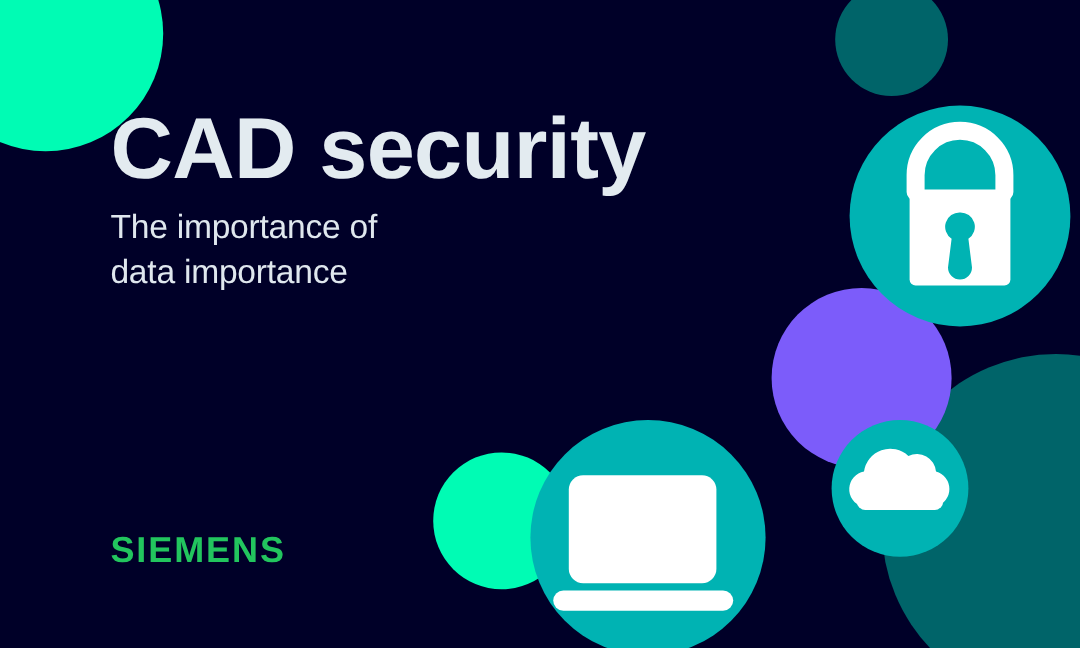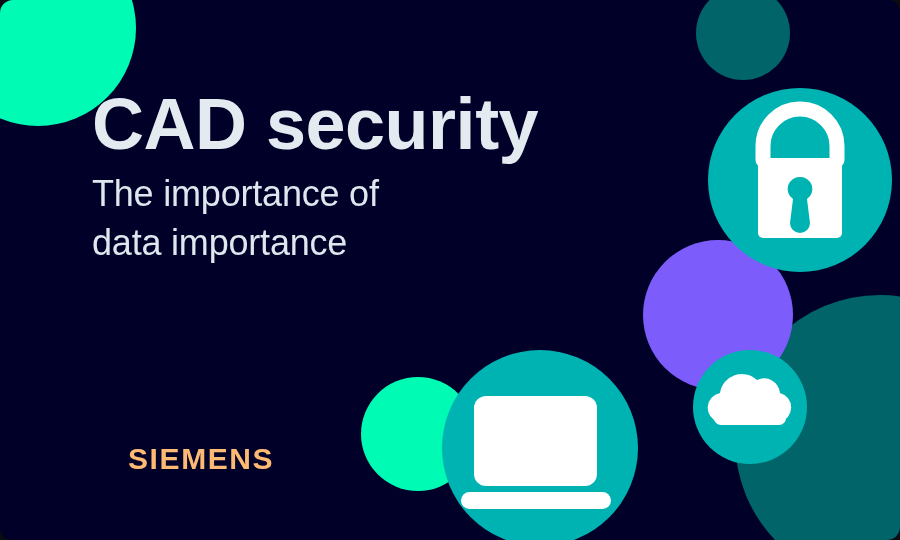--- a/index.html
+++ b/index.html
@@ -7,21 +7,20 @@
     padding: 0;
     background: #0b0b14;
   }
   .canvas {
     position: relative;
     width: 900px;
     height: 540px;
     overflow: hidden;
     background: #000028;
     font-family: "Liberation Sans", sans-serif;
-    border-radius: 13px;
     -webkit-font-smoothing: antialiased;
   }
   .bg-layer {
     position: absolute;
     inset: 0;
     width: 900px;
     height: 540px;
   }
   .text-block {
     position: absolute;
@@ -33,41 +32,40 @@
     margin: 0;
     font-size: 72px;
     line-height: 1.0;
     font-weight: 700;
     letter-spacing: -0.5px;
     color: #e3ebf0;
     white-space: nowrap;
   }
   .subtitle {
     margin: 10px 0 0 0;
-    font-size: 36px;
+    font-size: 28px;
     line-height: 1.35;
     font-weight: 300;
     letter-spacing: -0.2px;
     color: #dfe7ee;
   }
   .subtitle-line {
     display: block;
     white-space: nowrap;
   }
   .logo {
     position: absolute;
     left: 92px;
     top: 444px;
     font-size: 30px;
     font-weight: 700;
     letter-spacing: 1.6px;
-    color: #fdba74;
+    color: #22c55e;
     line-height: 1;
     white-space: nowrap;
-    margin-left: 36px;
   }
   .icon-layer {
     position: absolute;
     inset: 0;
     width: 900px;
     height: 540px;
     pointer-events: none;
   }
 </style>
 </head>

